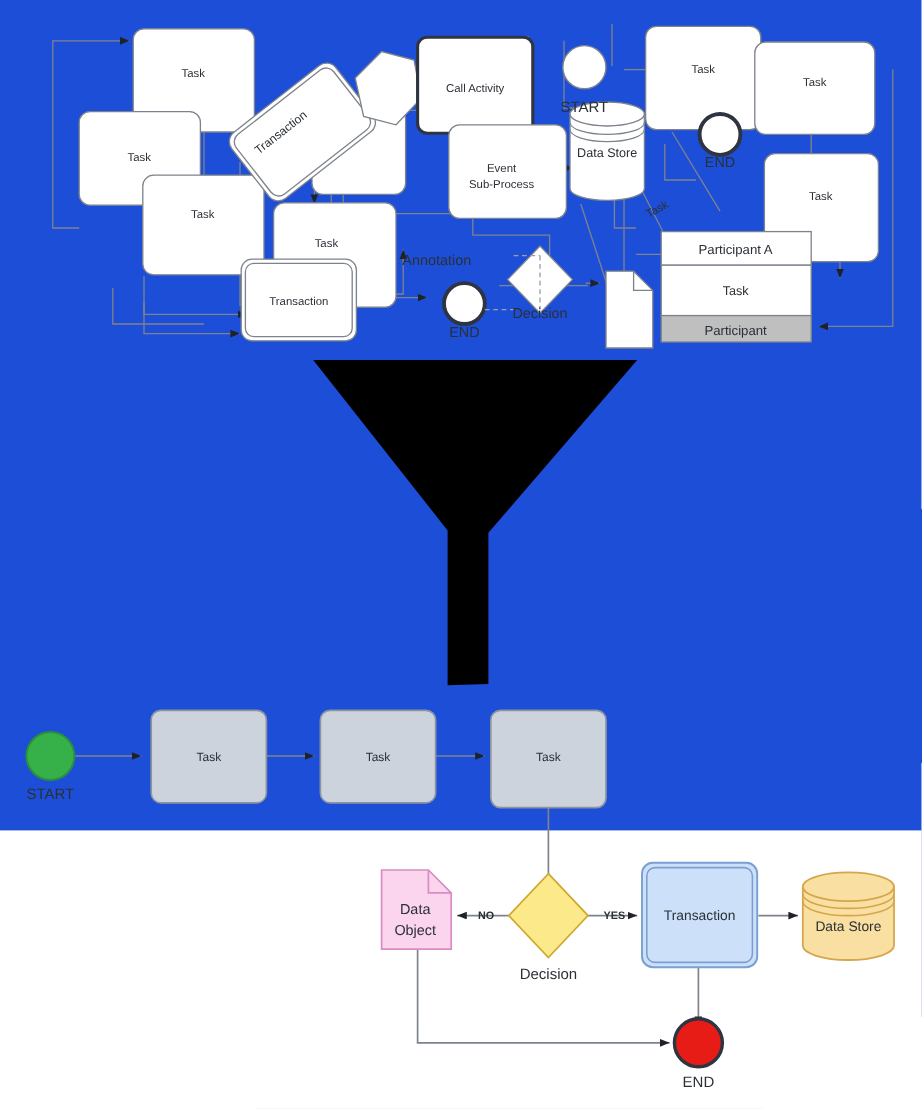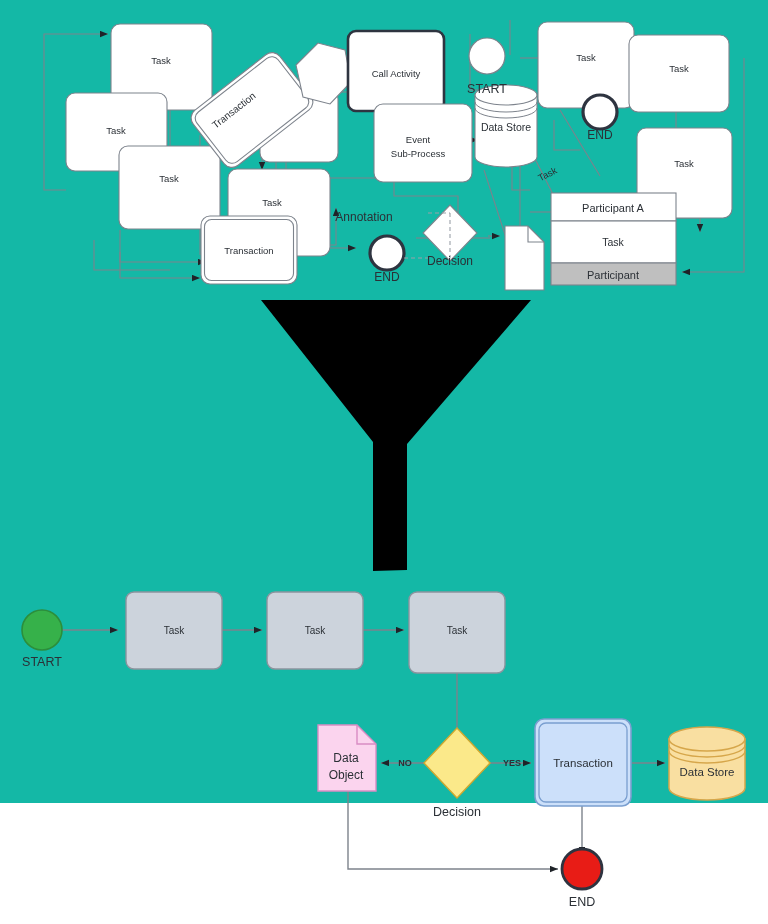--- a/index.html
+++ b/index.html
@@ -1,18 +1,18 @@
 <!DOCTYPE html>
 <html><head>
 <meta charset="utf-8">
 <style>
   html,body{margin:0;padding:0;background:#ffffff;}
   body{width:768px;height:924px;overflow:hidden;
        font-family:"Liberation Sans","DejaVu Sans",sans-serif;}
-  #stage{position:relative;width:768px;height:803px;background:#14b8a6;}
+  #stage{position:relative;width:768px;height:692px;background:#1d4ed8;}
   svg{display:block;}
   .lbl{font-family:"Liberation Sans","DejaVu Sans",sans-serif;fill:#2b3036;}
 </style>
 </head>
 <body>
 
 <div id="stage">
 
 <svg width="768" height="924" viewBox="0 0 768 924">
 

